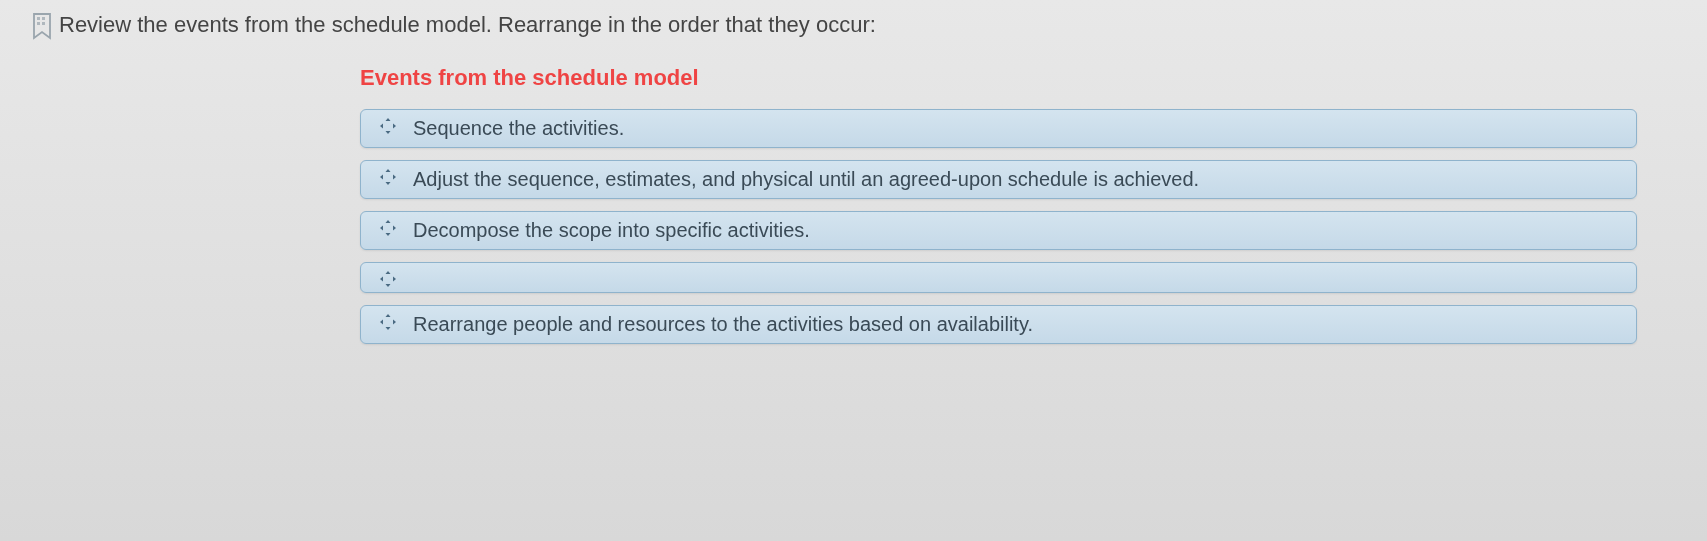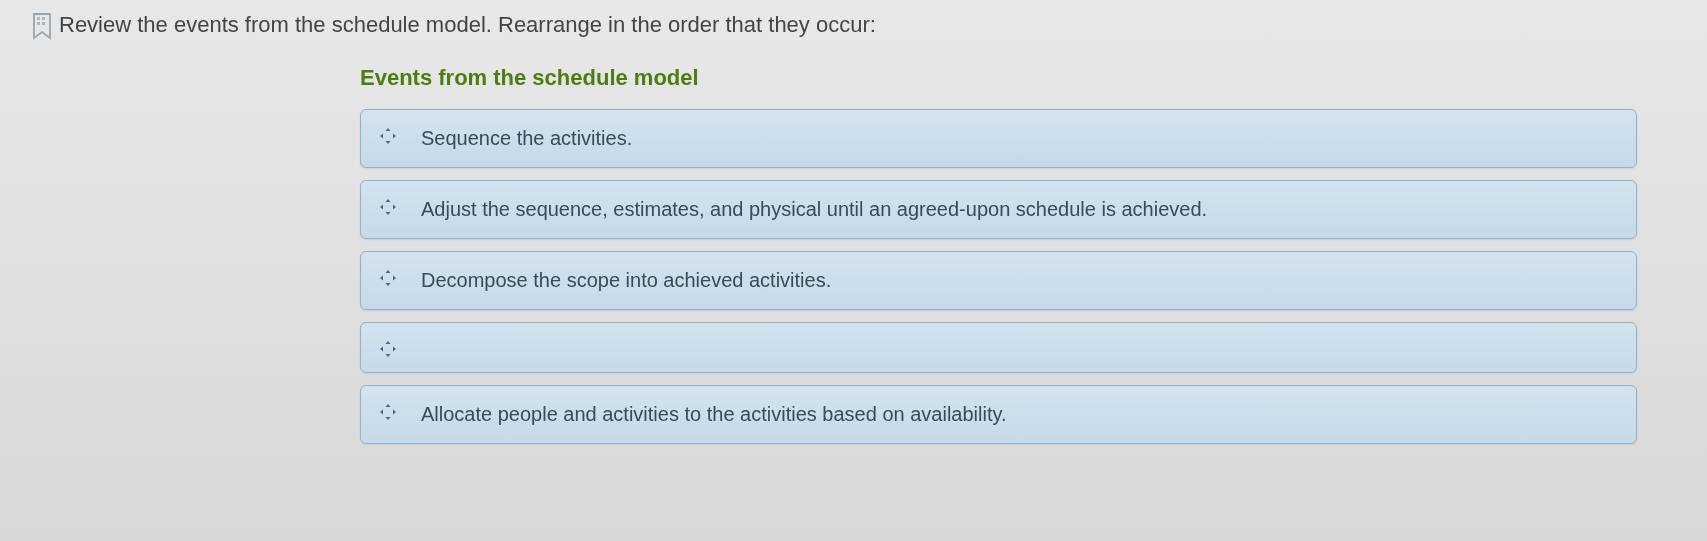--- a/index.html
+++ b/index.html
@@ -37,36 +37,36 @@
       line-height: 1.4;
       font-weight: 400;
     }
     .content-area {
       margin-left: 330px;
       margin-right: 40px;
     }
     .section-heading {
       font-size: 22px;
       font-weight: 700;
-      color: #4d7c0f;
+      color: #ef4444;
       margin-bottom: 18px;
     }
     .sortable-list {
       display: flex;
       flex-direction: column;
       gap: 12px;
     }
     .sortable-item {
       background: linear-gradient(to bottom, #d4e4ef, #c5d9e8);
       border: 1px solid #8fb3cc;
       border-radius: 6px;
-      padding: 14px 18px;
+      padding: 4px 18px;
       display: flex;
       align-items: flex-start;
-      gap: 24px;
+      gap: 16px;
       cursor: grab;
       box-shadow: 0 1px 2px rgba(0,0,0,0.08);
     }
     .drag-icon {
       flex-shrink: 0;
       width: 18px;
       height: 18px;
       margin-top: 3px;
       color: #4a6a82;
     }
@@ -123,21 +123,21 @@
 
     <div class="sortable-item">
       <div class="drag-icon">
         <svg viewBox="0 0 18 18" width="18" height="18">
           <path d="M9 1 L6.5 4 L11.5 4 Z" fill="#4a6a82"></path>
           <path d="M9 17 L6.5 14 L11.5 14 Z" fill="#4a6a82"></path>
           <path d="M1 9 L4 6.5 L4 11.5 Z" fill="#4a6a82"></path>
           <path d="M17 9 L14 6.5 L14 11.5 Z" fill="#4a6a82"></path>
         </svg>
       </div>
-      <div class="item-text">Decompose the scope into achieved activities.</div>
+      <div class="item-text">Decompose the scope into specific activities.</div>
     </div>
 
     <div class="sortable-item">
       <div class="drag-icon">
         <svg viewBox="0 0 18 18" width="18" height="18">
           <path d="M9 1 L6.5 4 L11.5 4 Z" fill="#4a6a82"></path>
           <path d="M9 17 L6.5 14 L11.5 14 Z" fill="#4a6a82"></path>
           <path d="M1 9 L4 6.5 L4 11.5 Z" fill="#4a6a82"></path>
           <path d="M17 9 L14 6.5 L14 11.5 Z" fill="#4a6a82"></path>
         </svg>
@@ -146,17 +146,17 @@
 
     <div class="sortable-item">
       <div class="drag-icon">
         <svg viewBox="0 0 18 18" width="18" height="18">
           <path d="M9 1 L6.5 4 L11.5 4 Z" fill="#4a6a82"></path>
           <path d="M9 17 L6.5 14 L11.5 14 Z" fill="#4a6a82"></path>
           <path d="M1 9 L4 6.5 L4 11.5 Z" fill="#4a6a82"></path>
           <path d="M17 9 L14 6.5 L14 11.5 Z" fill="#4a6a82"></path>
         </svg>
       </div>
-      <div class="item-text">Allocate people and activities to the activities based on availability.</div>
+      <div class="item-text">Rearrange people and resources to the activities based on availability.</div>
     </div>
 
   </div>
 </div>
 
 </body></html>

